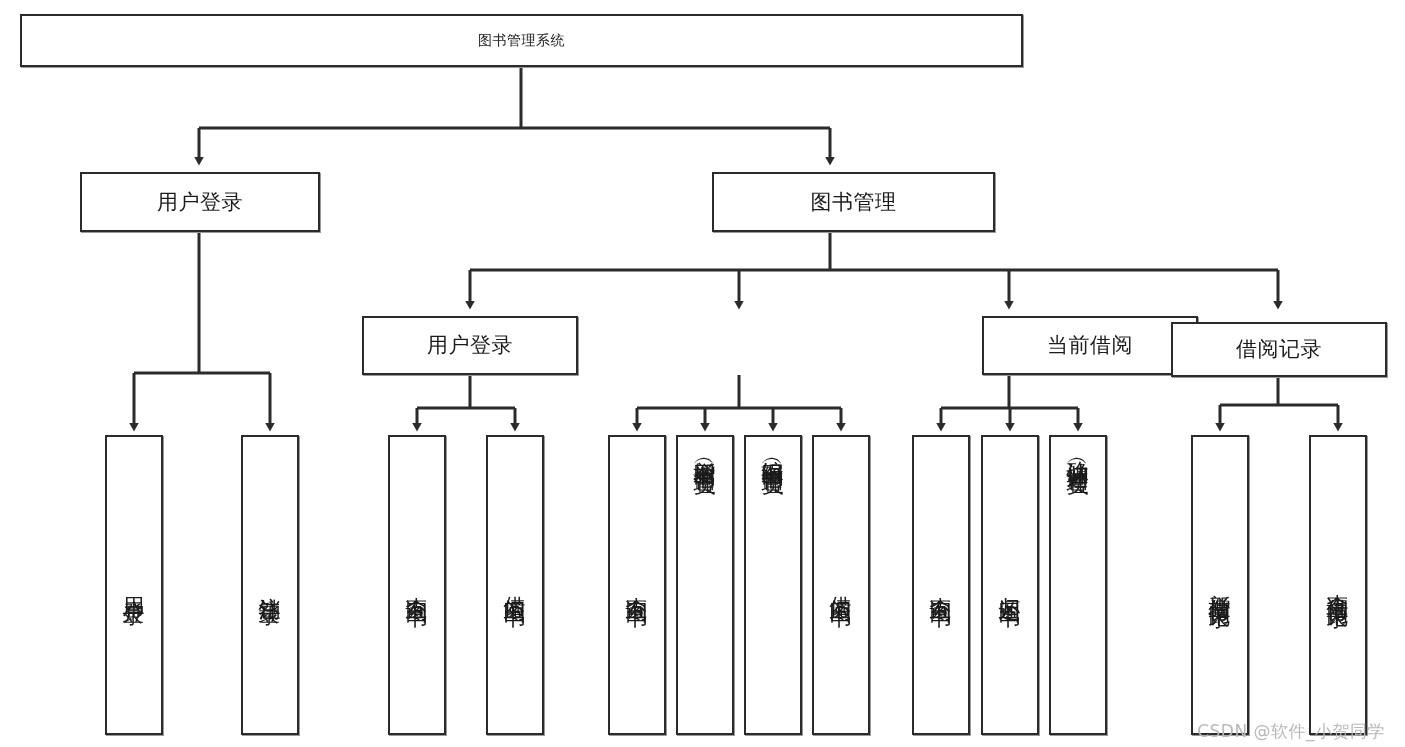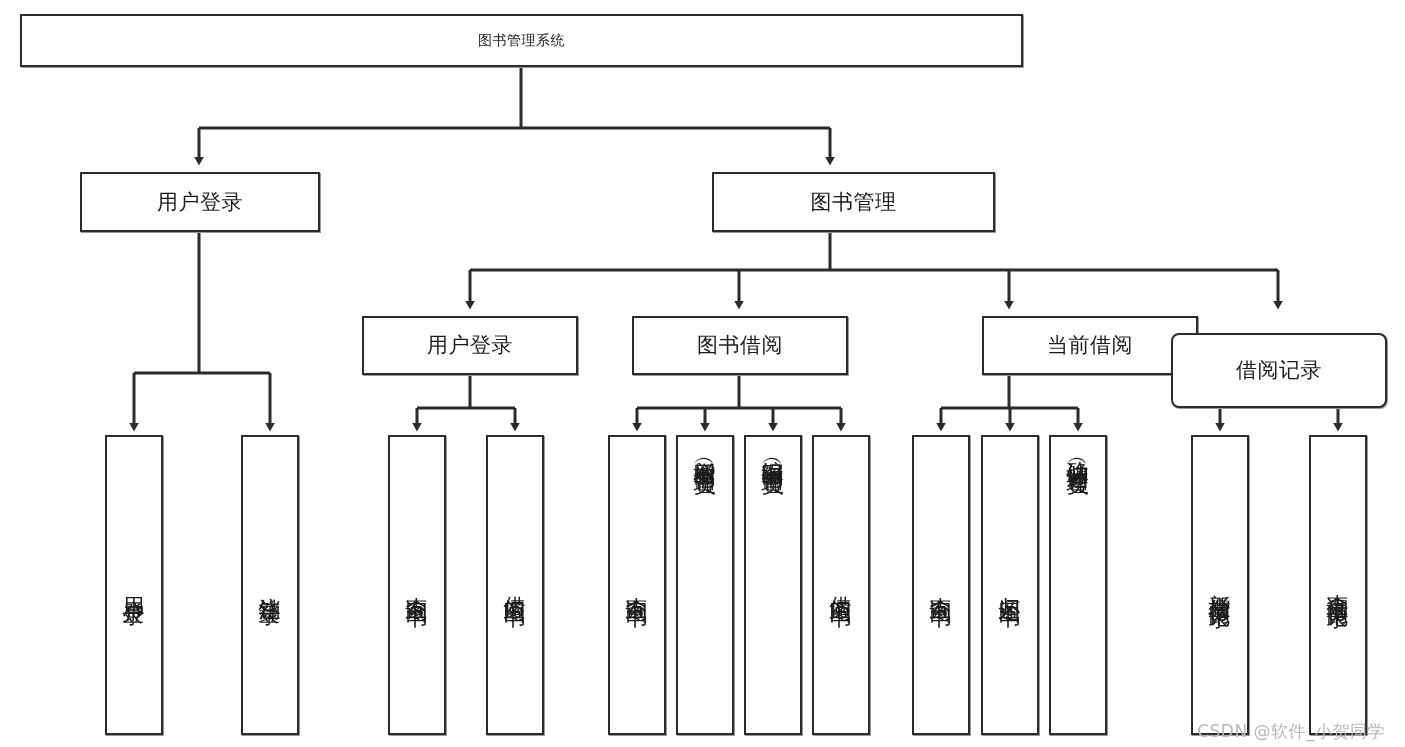--- a/index.html
+++ b/index.html
@@ -145,27 +145,24 @@
   <div class="node h" style="left:80px; top:172px; width:240px; height:60px;">
     <span class="node-label">用户登录</span>
   </div>
   <div class="node h" style="left:712px; top:172px; width:283px; height:60px;">
     <span class="node-label">图书管理</span>
   </div>
 
   <div class="node h" style="left:362px; top:316px; width:216px; height:59px;">
     <span class="node-label">用户登录</span>
   </div>
-  <div class="node h" style="left:632px; top:316px; width:216px; height:59px;">
-    <span class="node-label">图书借阅</span>
-  </div>
   <div class="node h" style="left:953px; top:316px; width:216px; height:59px;margin-left:29px;">
     <span class="node-label">当前借阅</span>
   </div>
-  <div class="node h" style="left:1171px; top:333px; width:216px; height:75px;border-radius:8px;">
+  <div class="node h" style="left:1171px; top:322px; width:216px; height:55px;">
     <span class="node-label">借阅记录</span>
   </div>
 
   <div class="node v centered" style="left:105px; top:435px; width:58px; height:300px;">
     <span class="node-label">用户登录</span>
   </div>
   <div class="node v centered" style="left:241px; top:435px; width:58px; height:300px;">
     <span class="node-label">注销登录</span>
   </div>
 

